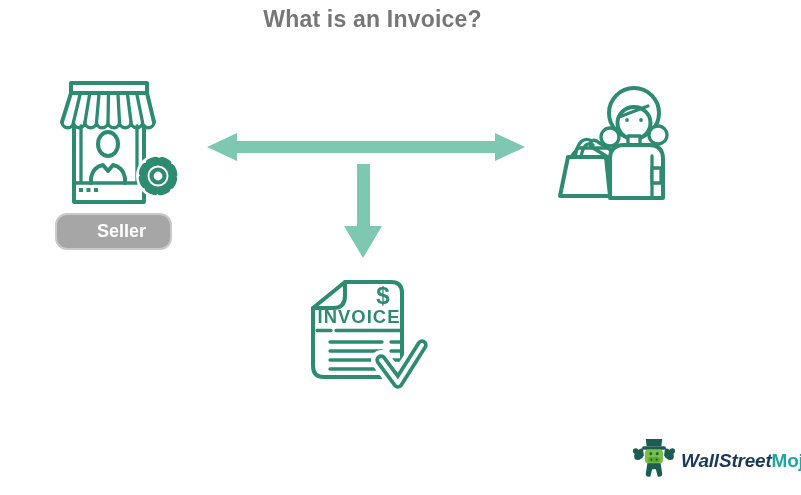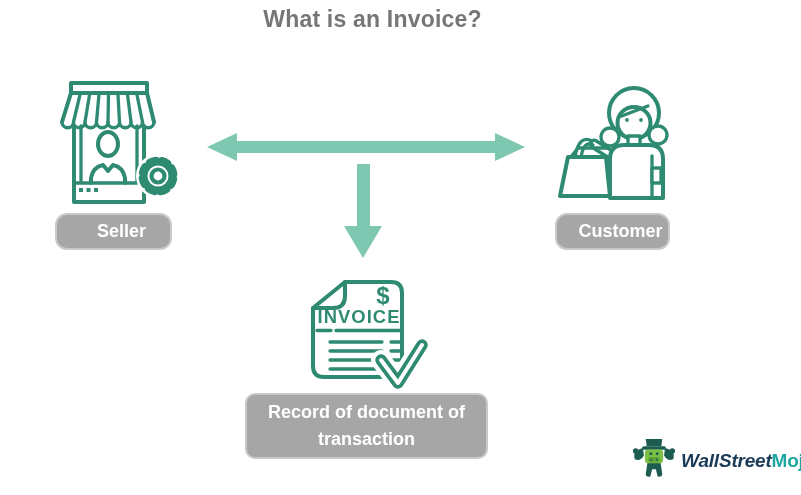--- a/index.html
+++ b/index.html
@@ -100,21 +100,20 @@
       <rect x="104" y="86" width="9" height="15" class="wfill thin"></rect>
 
       <g>
         <path class="thin" d="M 22 76 L 30 66 L 60 66"></path>
         <polygon points="20,75 58,75 62,114 12,114" class="wfill"></polygon>
         <path class="thin" d="M 27 75 Q 31 52 44 59 M 33 75 Q 36 58 45 63"></path>
       </g>
     </g>
   </svg>
 
-  <div id="customer-label" class="pill abs">Customer</div>
 
   <svg class="abs" style="left:305px;top:262px;" width="130" height="132" viewBox="0 0 130 132">
     <g class="ic" stroke-width="4.4">
 
       <path d="M 40 20 L 86 20 Q 97 20 97 31 L 97 104 Q 97 115 86 115 L 19 115 Q 8 115 8 104 L 8 46 Z" class="wfill"></path>
       <path d="M 40 20 L 40 34 Q 40 46 28 46 L 8 46"></path>
 
       <text x="78" y="42" text-anchor="middle" font-size="24" class="doc-text">$</text>
       <text x="54" y="61" text-anchor="middle" font-size="17.5" letter-spacing="1" textLength="83" lengthAdjust="spacingAndGlyphs" class="doc-text">INVOICE</text>
 
@@ -125,21 +124,20 @@
                             M 25 107 L 77 107 M 86 107 L 95 107"></path>
 
       <g>
         <path d="M 76 98 L 93 121 L 117 83" stroke="#ffffff" stroke-width="20"></path>
         <path d="M 76 98 L 93 121 L 117 83" stroke-width="11.5"></path>
         <path d="M 76 98 L 93 121 L 117 83" stroke="#ffffff" stroke-width="4"></path>
       </g>
     </g>
   </svg>
 
-  <div id="record-label" class="pill abs">Record of document of transaction</div>
 
   <div id="logo" class="abs">
     <svg width="44" height="46" viewBox="0 0 48 50">
       <g fill="#1D5C50">
 
         <path d="M 12 11 Q 0 13 3 23 Q 9 26 13 19 Z"></path>
         <path d="M 36 11 Q 48 13 45 23 Q 39 26 35 19 Z"></path>
         <circle cx="4" cy="14" r="3"></circle>
         <circle cx="44" cy="14" r="3"></circle>
 

